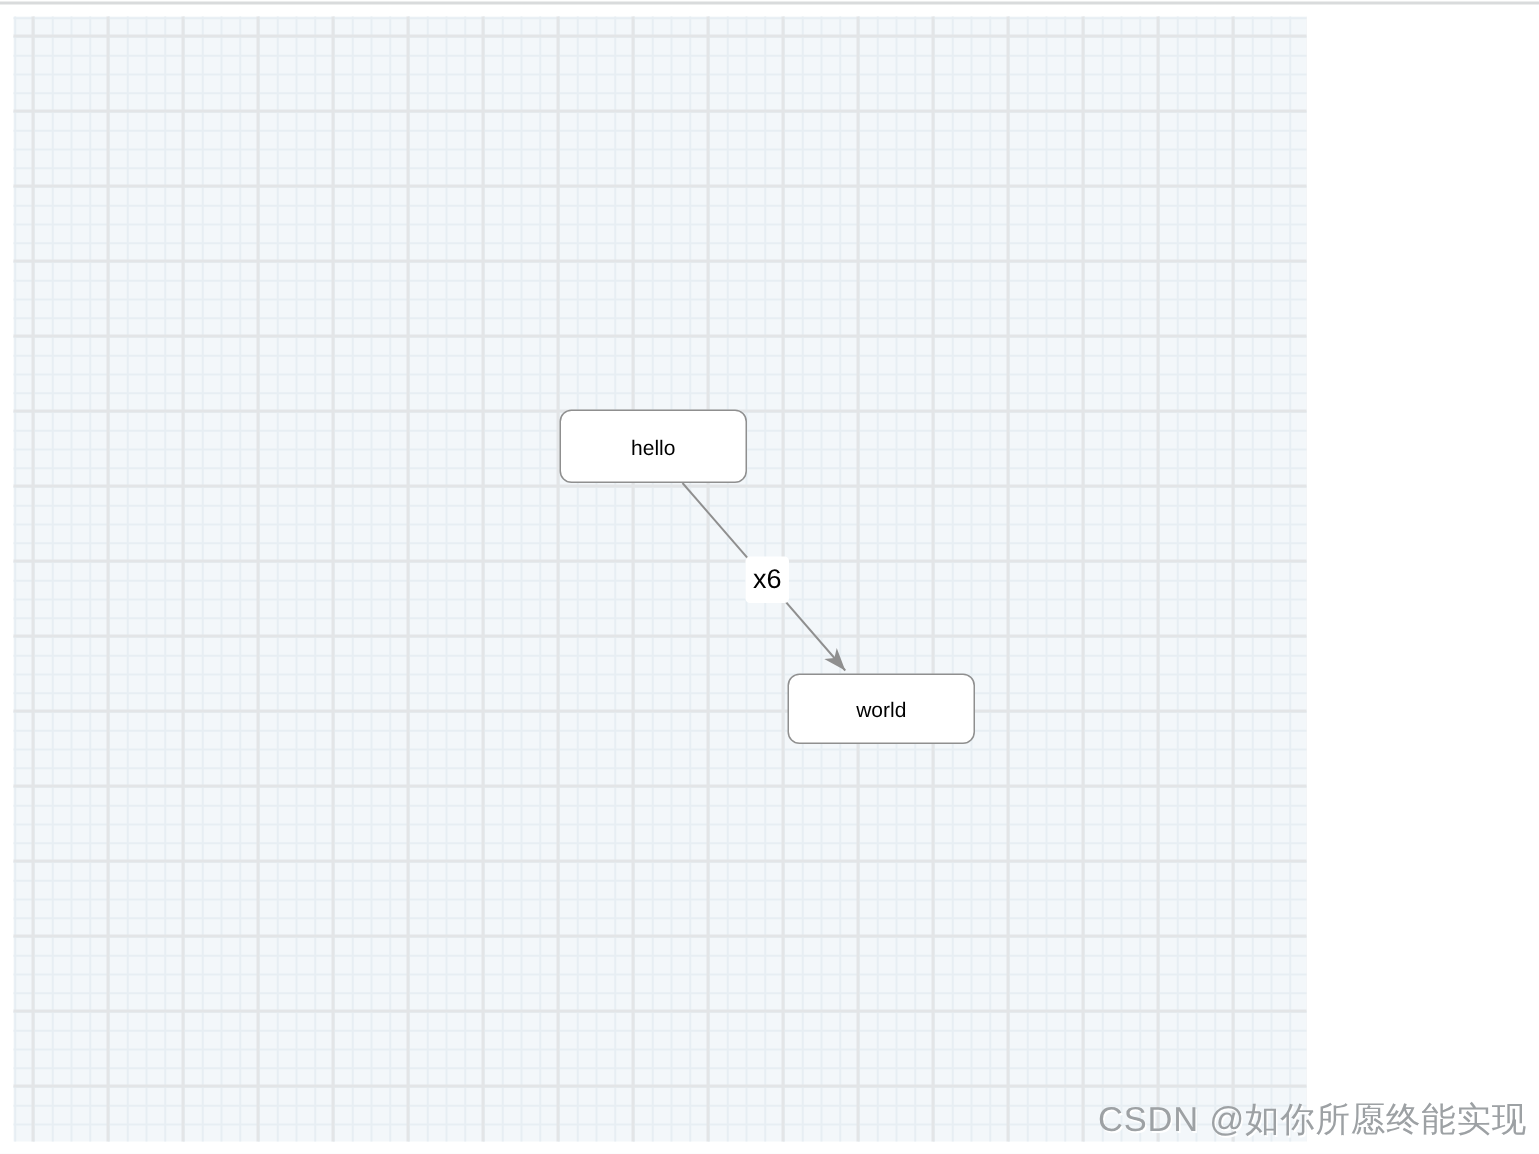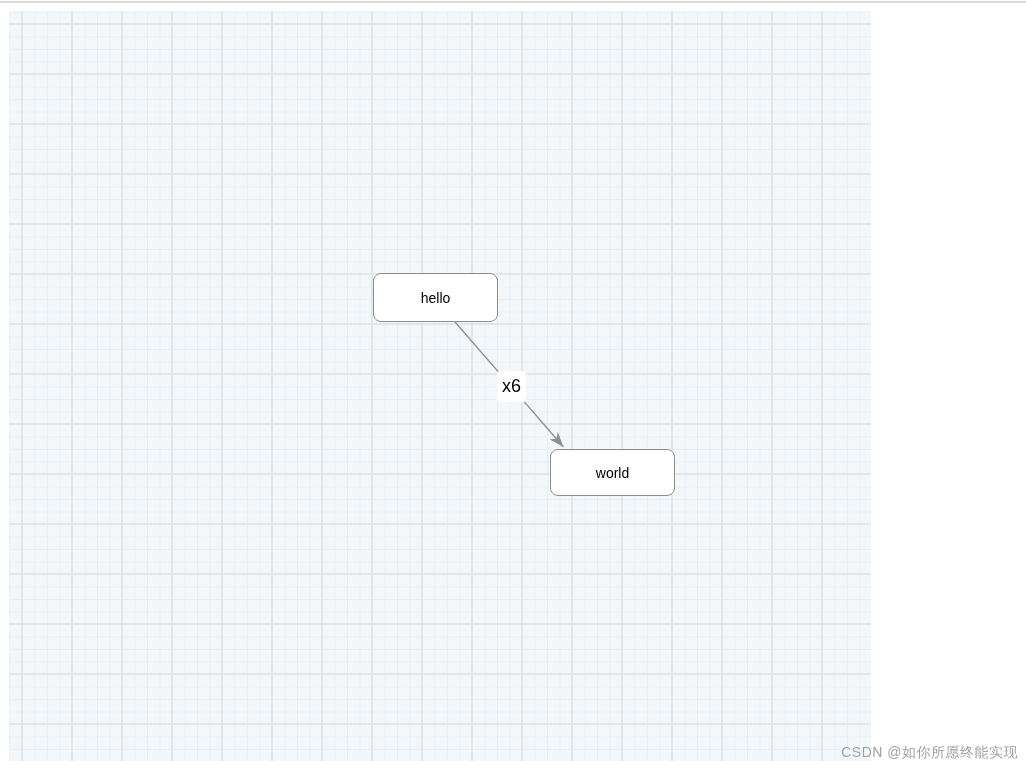--- a/index.html
+++ b/index.html
@@ -60,21 +60,21 @@
     padding: 3px 5px 4px 5px;
     font-size: 18px;
     line-height: 1.35;
     color: #000000;
     cursor: pointer;
     user-select: none;
   }
   .watermark {
     position: absolute;
     right: 8px; bottom: 7px;
-    font-size: 14px;
+    font-size: 23px;
     letter-spacing: 0.5px;
     color: var(--wm-color, #9da1a4);
     text-shadow: 1px 1px 0 rgba(255,255,255,0.95);
     white-space: nowrap;
     pointer-events: none;
   }
 </style>
 </head>
 <body>
 
@@ -89,21 +89,21 @@
           <path id="arrowhead-path" d="M0,0 L15,5.5 L0,11 L4,5.5 Z" fill="#8f8f8f"></path>
         </marker>
       </defs>
       <line id="edge-line" marker-end="url(#arrowhead)" stroke="#8f8f8f" stroke-width="1.3" x1="446" y1="311" x2="554.5" y2="436"></line>
     </svg>
 
     <div class="node" id="node-0" style="left: 364px; top: 262px; width: 125px; height: 49px;">
       <span class="node-label">hello</span>
     </div>
 
-    <div class="node" id="node-1" style="left: 541px; top: 438px; width: 125px; height: 47px;">
+    <div class="node" id="node-1" style="left: 516px; top: 438px; width: 125px; height: 47px;">
       <span class="node-label">world</span>
     </div>
 
     <div class="edge-label" id="edge-label-0" style="left: 488px; top: 360px;">
       <span>x6</span>
     </div>
 
   </div>
 
   <div class="watermark" style="--wm-color: #9da1a4;">CSDN @如你所愿终能实现</div>

